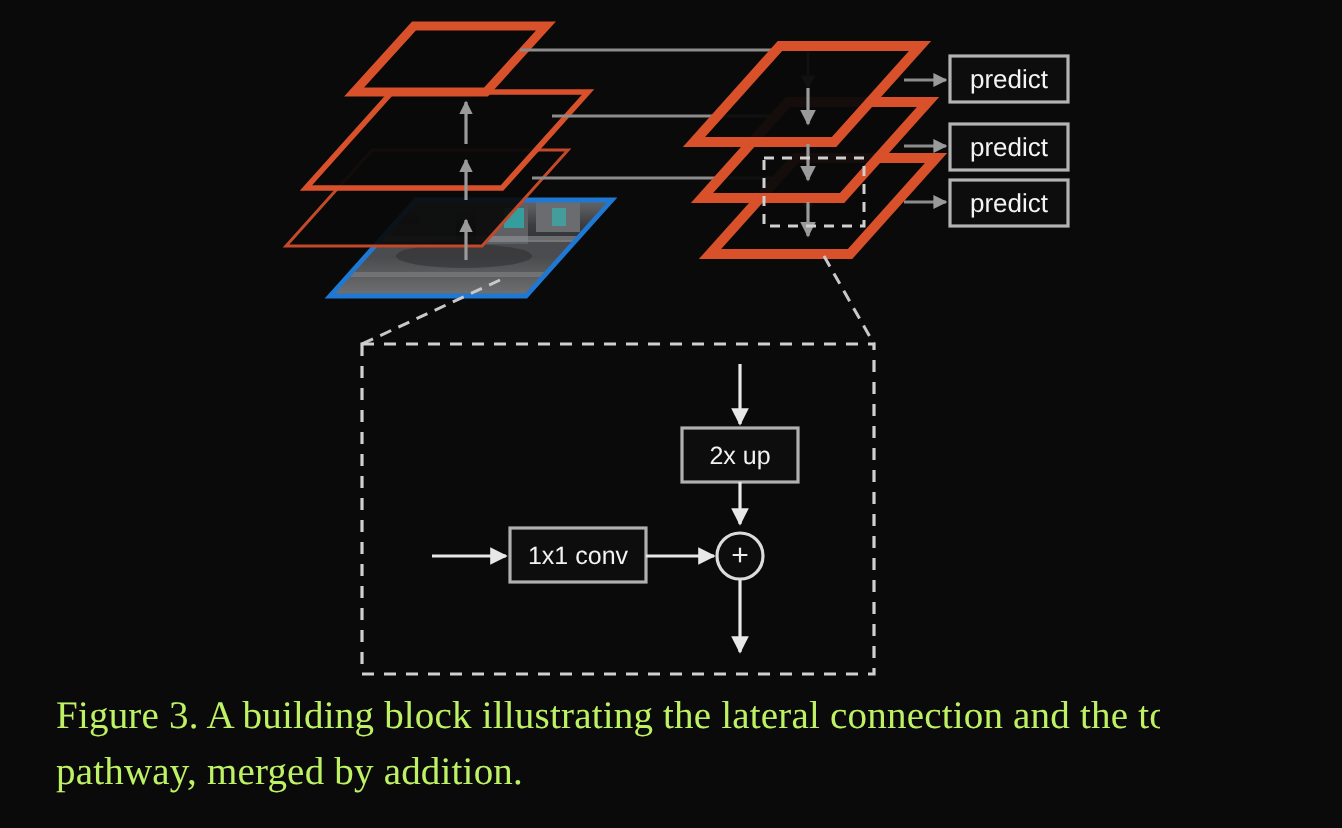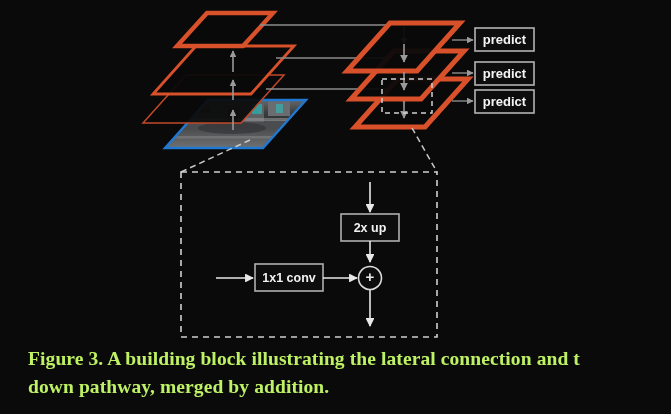--- a/index.html
+++ b/index.html
@@ -7,21 +7,20 @@
     padding: 0;
     background: #0a0a0a;
   }
   #page {
     position: relative;
     width: 580px;
     height: 414px;
     background: #0a0a0a;
     overflow: hidden;
     font-family: "Liberation Sans", sans-serif;
-    font-weight: bold;
   }
   #figure-svg {
     position: absolute;
     left: 0;
     top: 0;
     width: 671px;
     height: 348px;
   }
   .box-label {
     font-family: "Liberation Sans", sans-serif;

